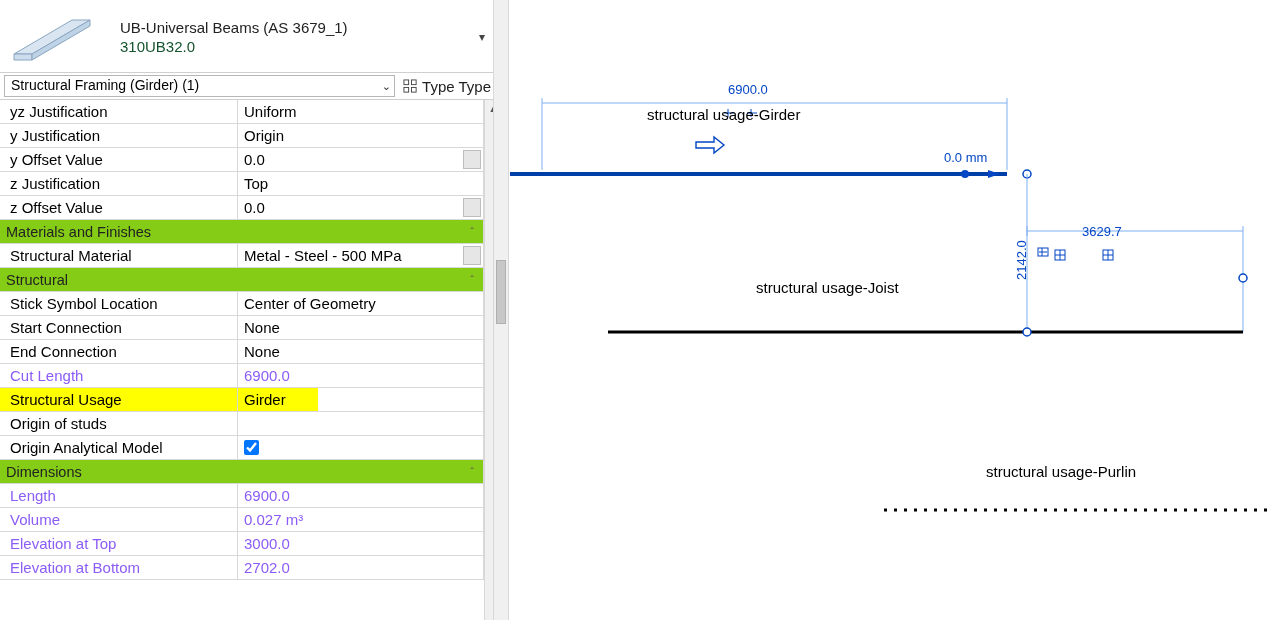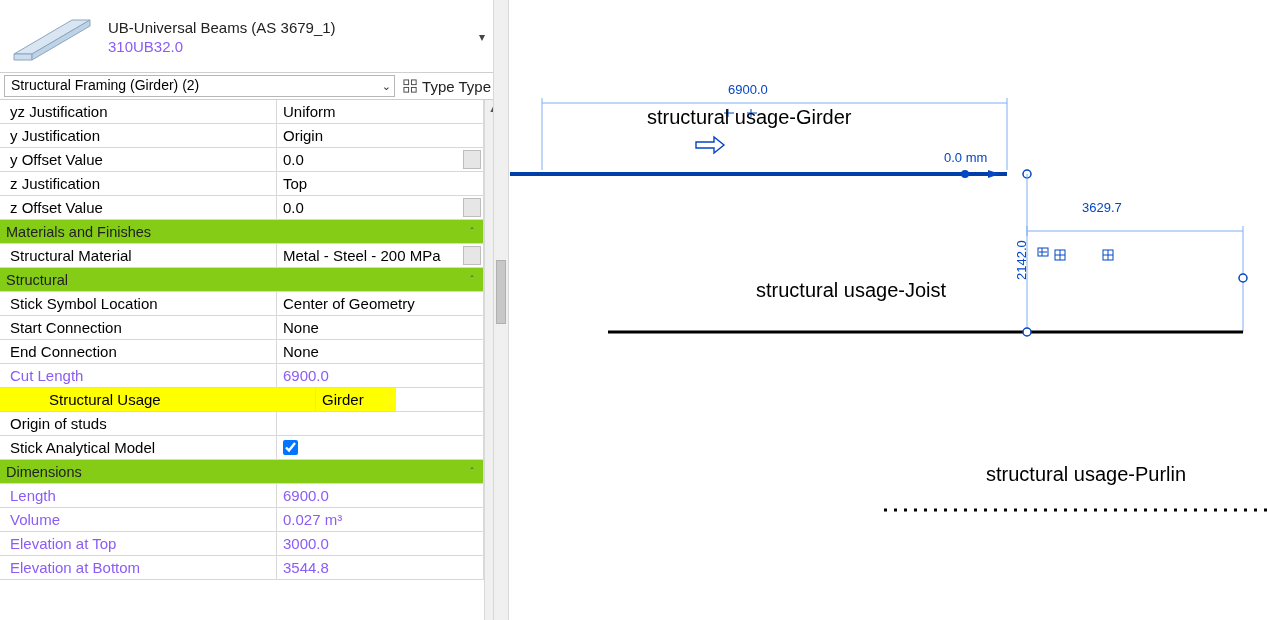--- a/index.html
+++ b/index.html
@@ -41,34 +41,35 @@
     height: 64px;
     background: #c7c7c7;
     border: 1px solid #b0b0b0;
   }
   
   .type-header {
     display: flex;
     align-items: center;
     padding: 6px 8px 4px 8px;
     min-height: 72px;
+    gap: 12px;
   }
   .thumb {
     width: 88px; height: 62px;
     border: 0;
     margin-right: 12px;
     position: relative;
     display:flex;align-items:center;justify-content:center;
   }
   .head-text {
     flex: 1 1 auto;
     line-height: 1.25;
   }
   .head-text .l1 { color: #222; margin-top:2px;}
-  .head-text .l2 { color: #8b5cf6; margin-top:0;}
+  .head-text .l2 { color: #14532d; margin-top:0;}
   .type-dd {
     width: 18px;
     text-align: center;
     color: #444;
     font-size: 12px;
     padding-right: 4px;
   }
 
   
   .filter-row {
@@ -123,21 +124,21 @@
     margin-right: 17px; 
     border-right: 1px solid #d8d8d8;
   }
   .row {
     display: flex;
     align-items: center;
     height: 24px;
     border-bottom: 1px solid #d8d8d8;
   }
   .row .name {
-    width: 277px;
+    width: 238px;
     padding: 0 6px 0 10px;
     white-space: nowrap;
     overflow: hidden;
     text-overflow: ellipsis;
     border-right: 1px solid #d8d8d8;
     height:100%; display:flex; align-items:center;
   }
   .row .val {
     flex:1 1 auto;
     padding: 0 6px;
@@ -158,41 +159,41 @@
     color:#222;
   }
   .row.group .expander {
     width: 18px;
     text-align:center;
     color:#555;
     font-size: 11px;
     padding-right:4px;
   }
   .row.ro .name, .row.ro .val { color:#8b5cf6; }
-  .row.hl { background:#ffff00;padding-left:39px; }
+  .row.hl { background:#ffff00; }
   .row.hl .name, .row.hl .val { color:#000; }
   .row .mini-btn {
     position:absolute; right:2px; top:2px; bottom:2px; width:18px;
     background:#e6e6e6; border:1px solid #bdbdbd;
   }
   .row .chk { margin-left:0; width:15px; height:15px; }
 
   
   .canvas {
     flex: 1 1 auto;
     position: relative;
     background:#fff;
     margin-left: 8px; 
   }
   .canvas svg {
     position:absolute; inset:0;
   }
   .beam-label {
     position: absolute;
-    font-size: 20px;
+    font-size: 15px;
     color: #000;
   }
   .dim-label {
     position:absolute;
     font-size: 13px;
     color:#0446c4;
   }
   .small-blue-box{fill:#fff;stroke:#0446c4;stroke-width:1;}
   .blue-line{stroke:#0446c4;stroke-width:1;}
   .thin-blue{stroke:#7eaef2;stroke-width:1;}
@@ -220,21 +221,21 @@
       </div>
       <div class="head-text">
         <div class="l1">UB-Universal Beams (AS 3679_1)</div>
         <div class="l2">310UB32.0</div>
       </div>
       <div class="type-dd">▾</div>
     </div>
 
     <div class="filter-row">
       <div class="filter-box">
-        <span>Structural Framing (Girder) (2)</span>
+        <span>Structural Framing (Girder) (1)</span>
         <span class="dd">⌄</span>
       </div>
       <div class="edit-type">
         <svg viewBox="0 0 16 16">
           <rect x="1" y="1" width="5" height="5" fill="none" stroke="#444"></rect>
           <rect x="9" y="1" width="5" height="5" fill="none" stroke="#444"></rect>
           <rect x="1" y="9" width="5" height="5" fill="none" stroke="#444"></rect>
           <rect x="9" y="9" width="5" height="5" fill="none" stroke="#444"></rect>
         </svg>
         <span>Type Type</span>
@@ -270,21 +271,21 @@
             </div>
         </div>
 
         <div class="row group">
           <div class="name">Materials and Finishes</div>
           <div class="expander">ˆ</div>
         </div>
         <div class="row">
           <div class="name">Structural Material</div>
           <div class="val">
-              <span>Metal - Steel - 200 MPa</span>
+              <span>Metal - Steel - 500 MPa</span>
               <span class="mini-btn"></span>
             </div>
         </div>
 
         <div class="row group">
           <div class="name">Structural</div>
           <div class="expander">ˆ</div>
         </div>
         <div class="row">
           <div class="name">Stick Symbol Location</div>
@@ -306,21 +307,21 @@
           <div class="name">Structural Usage</div>
           <div class="val" style="background:linear-gradient(to right,#ffff00 0 80px,#fff 80px 100%);">
             <span>Girder</span>
           </div>
         </div>
         <div class="row">
           <div class="name">Origin of studs</div>
           <div class="val"></div>
         </div>
         <div class="row">
-          <div class="name">Stick Analytical Model</div>
+          <div class="name">Origin Analytical Model</div>
           <div class="val">
               <input type="checkbox" class="chk" checked="" style="">
             </div>
         </div>
 
         <div class="row group">
           <div class="name">Dimensions</div>
           <div class="expander">ˆ</div>
         </div>
         <div class="row ro">
@@ -330,21 +331,21 @@
         <div class="row ro">
           <div class="name">Volume</div>
           <div class="val">0.027 m³</div>
         </div>
         <div class="row ro">
           <div class="name">Elevation at Top</div>
           <div class="val">3000.0</div>
         </div>
         <div class="row ro">
           <div class="name">Elevation at Bottom</div>
-          <div class="val">3544.8</div>
+          <div class="val">2702.0</div>
         </div>
       </div>
 
       <div class="props-scroll">
         <div class="ps-arrow">▲</div>
       </div>
     </div>
 
     <div class="panel-outer-scroll">
       <div class="panel-outer-thumb"></div>
@@ -388,21 +389,21 @@
       <line x1="593" y1="255" x2="603" y2="255" class="blue-line"></line>
       <line x1="598" y1="250" x2="598" y2="260" class="blue-line"></line>
 
       <line x1="98" y1="332" x2="733" y2="332" class="beam-black"></line>
       <circle cx="517" cy="332" r="4" class="handle-o"></circle>
 
       <line x1="374" y1="510" x2="757" y2="510" class="beam-dash"></line>
     </svg>
 
     <div class="dim-label" style="left:218px;top:82px;">6900.0</div>
-    <div class="dim-label" style="left:572px;top:200px;">3629.7</div>
+    <div class="dim-label" style="left:572px;top:224px;">3629.7</div>
     <div class="dim-label" style="left:434px;top:150px;">0.0  mm</div>
     <div class="dim-label" style="left:504px;top:280px;transform:rotate(-90deg);transform-origin:left top;">2142.0</div>
 
     <div class="beam-label" style="left:137px;top:106px;">structural usage-Girder</div>
     <div class="beam-label" style="left:246px;top:279px;">structural usage-Joist</div>
     <div class="beam-label" style="left:476px;top:463px;">structural usage-Purlin</div>
   </div>
 </div>
 
 </body></html>

